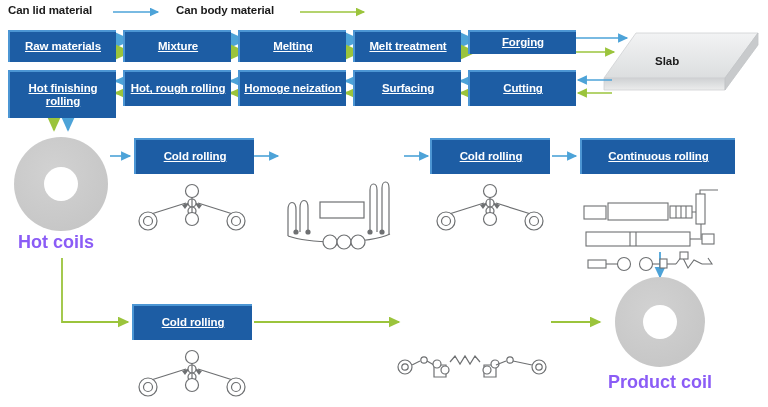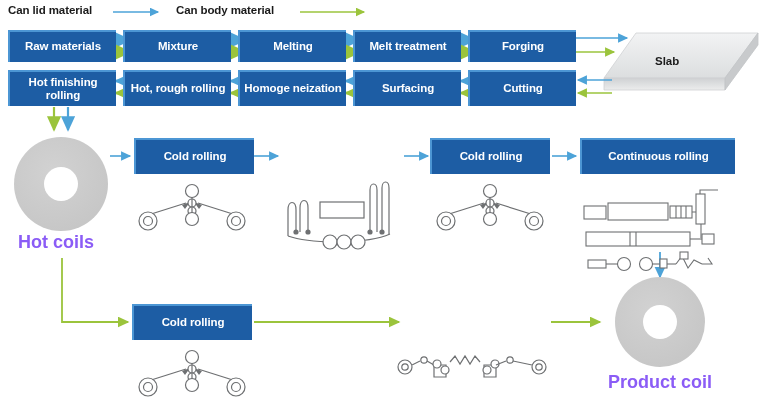--- a/index.html
+++ b/index.html
@@ -33,20 +33,21 @@
     display: flex;
     align-items: center;
     justify-content: center;
     text-align: center;
     color: #ffffff;
     font-size: 11.5px;
     font-weight: bold;
     line-height: 1.15;
     letter-spacing: -0.1px;
     padding: 0 3px;
+    text-decoration: underline;
   }
 
   .coil-label {
     position: absolute;
     font-size: 18px;
     font-weight: bold;
     color: #8b5cf6;
     white-space: nowrap;
   }
   .slab-label {
@@ -312,25 +313,25 @@
         <circle cx="38" cy="-7" r="3.2" fill="#fff"></circle>
         <path d="M41,-6 L60,-2"></path>
       </g>
     </g>
   </svg>
 
   <div class="pbox" style="left:8px;  top:30px; width:108px; height:32px;">Raw materials</div>
   <div class="pbox" style="left:123px; top:30px; width:108px; height:32px;">Mixture</div>
   <div class="pbox" style="left:238px; top:30px; width:108px; height:32px;">Melting</div>
   <div class="pbox" style="left:353px; top:30px; width:108px; height:32px;">Melt treatment</div>
-  <div class="pbox" style="left:468px; top:30px; width:108px; height:32px;">Forging</div>
+  <div class="pbox" style="left:468px; top:30px; width:108px; height:24px;">Forging</div>
 
   <div class="slab-label" style="left:655px; top:55px;">Slab</div>
 
-  <div class="pbox" style="left:8px;  top:70px; width:108px; height:36px;">Hot finishing rolling</div>
+  <div class="pbox" style="left:8px;  top:70px; width:108px; height:48px;">Hot finishing rolling</div>
   <div class="pbox" style="left:123px; top:70px; width:108px; height:36px;">Hot, rough rolling</div>
   <div class="pbox" style="left:238px; top:70px; width:108px; height:36px;">Homoge neization</div>
   <div class="pbox" style="left:353px; top:70px; width:108px; height:36px;">Surfacing</div>
   <div class="pbox" style="left:468px; top:70px; width:108px; height:36px;">Cutting</div>
 
   <div class="coil-label" style="left:18px; top:232px;">Hot coils</div>
 
   <div class="pbox" style="left:134px; top:138px; width:120px; height:36px;">Cold rolling</div>
   <div class="pbox" style="left:430px; top:138px; width:120px; height:36px;">Cold rolling</div>
   <div class="pbox" style="left:580px; top:138px; width:155px; height:36px;">Continuous rolling</div>

